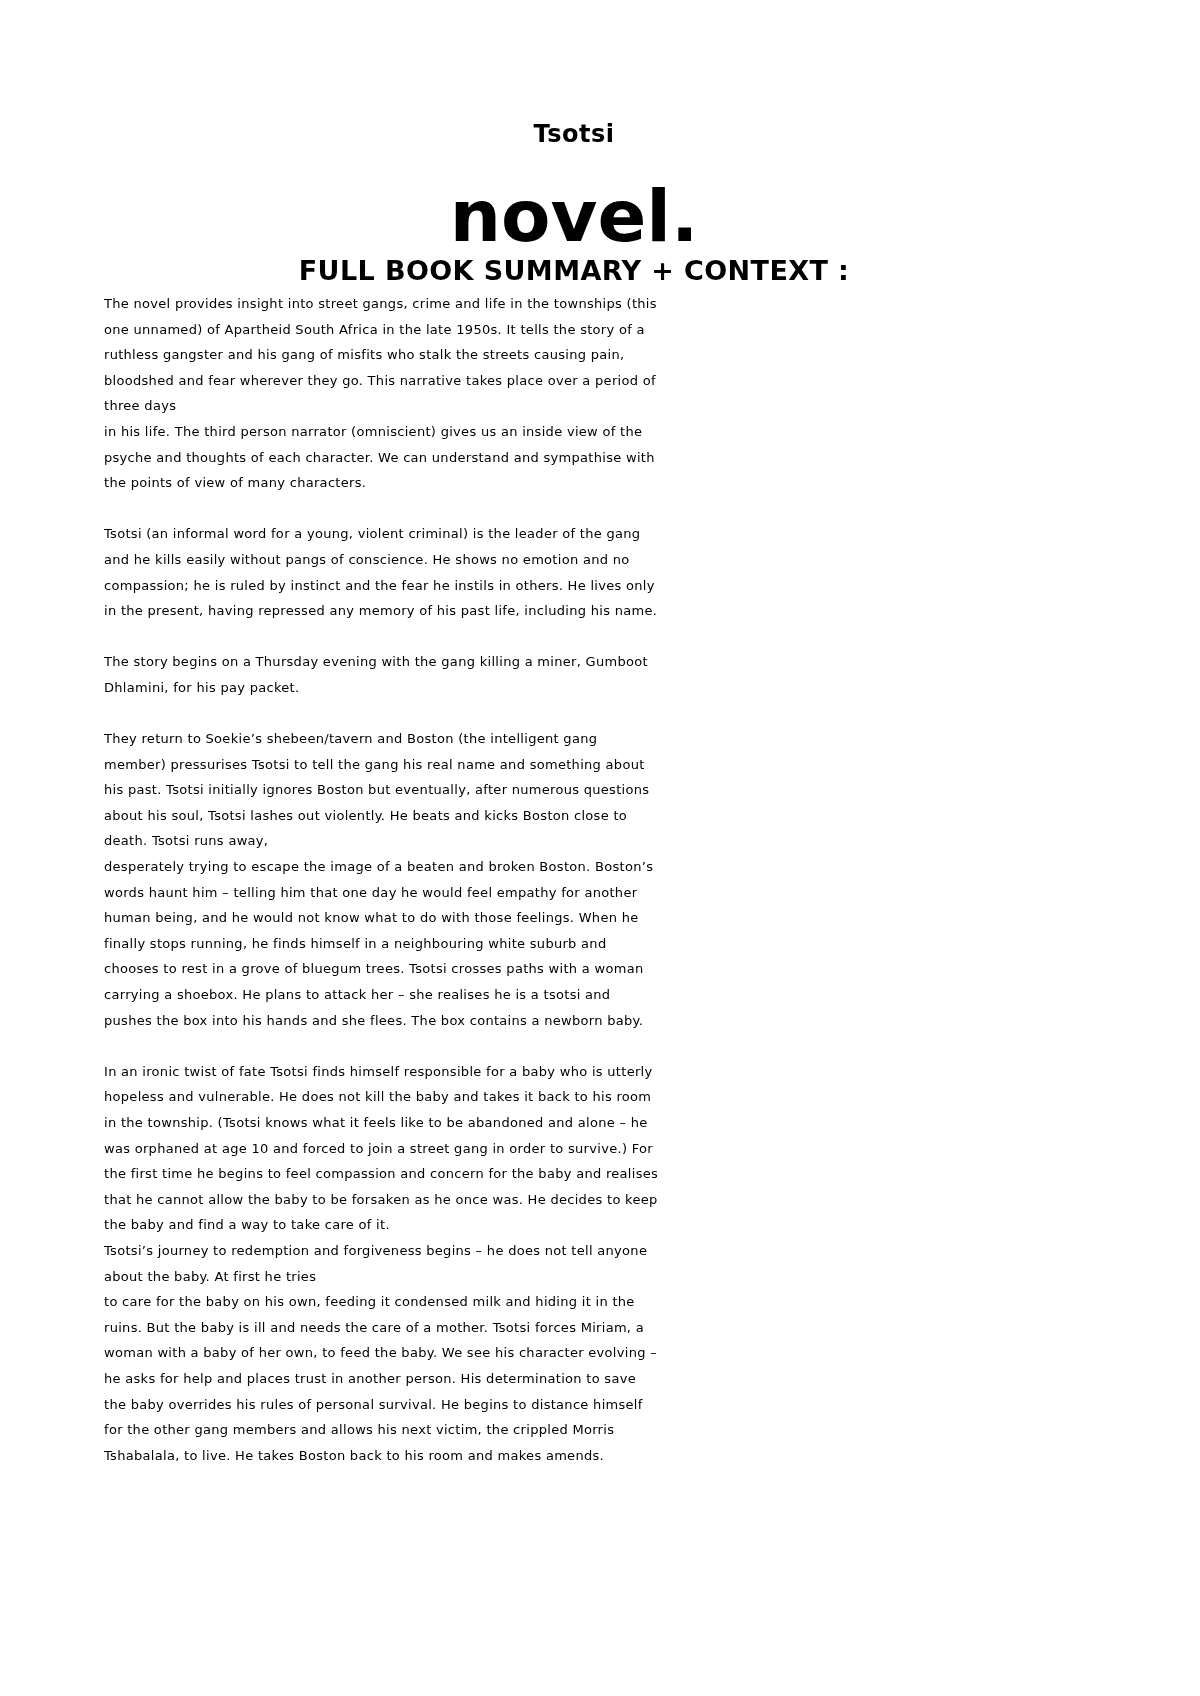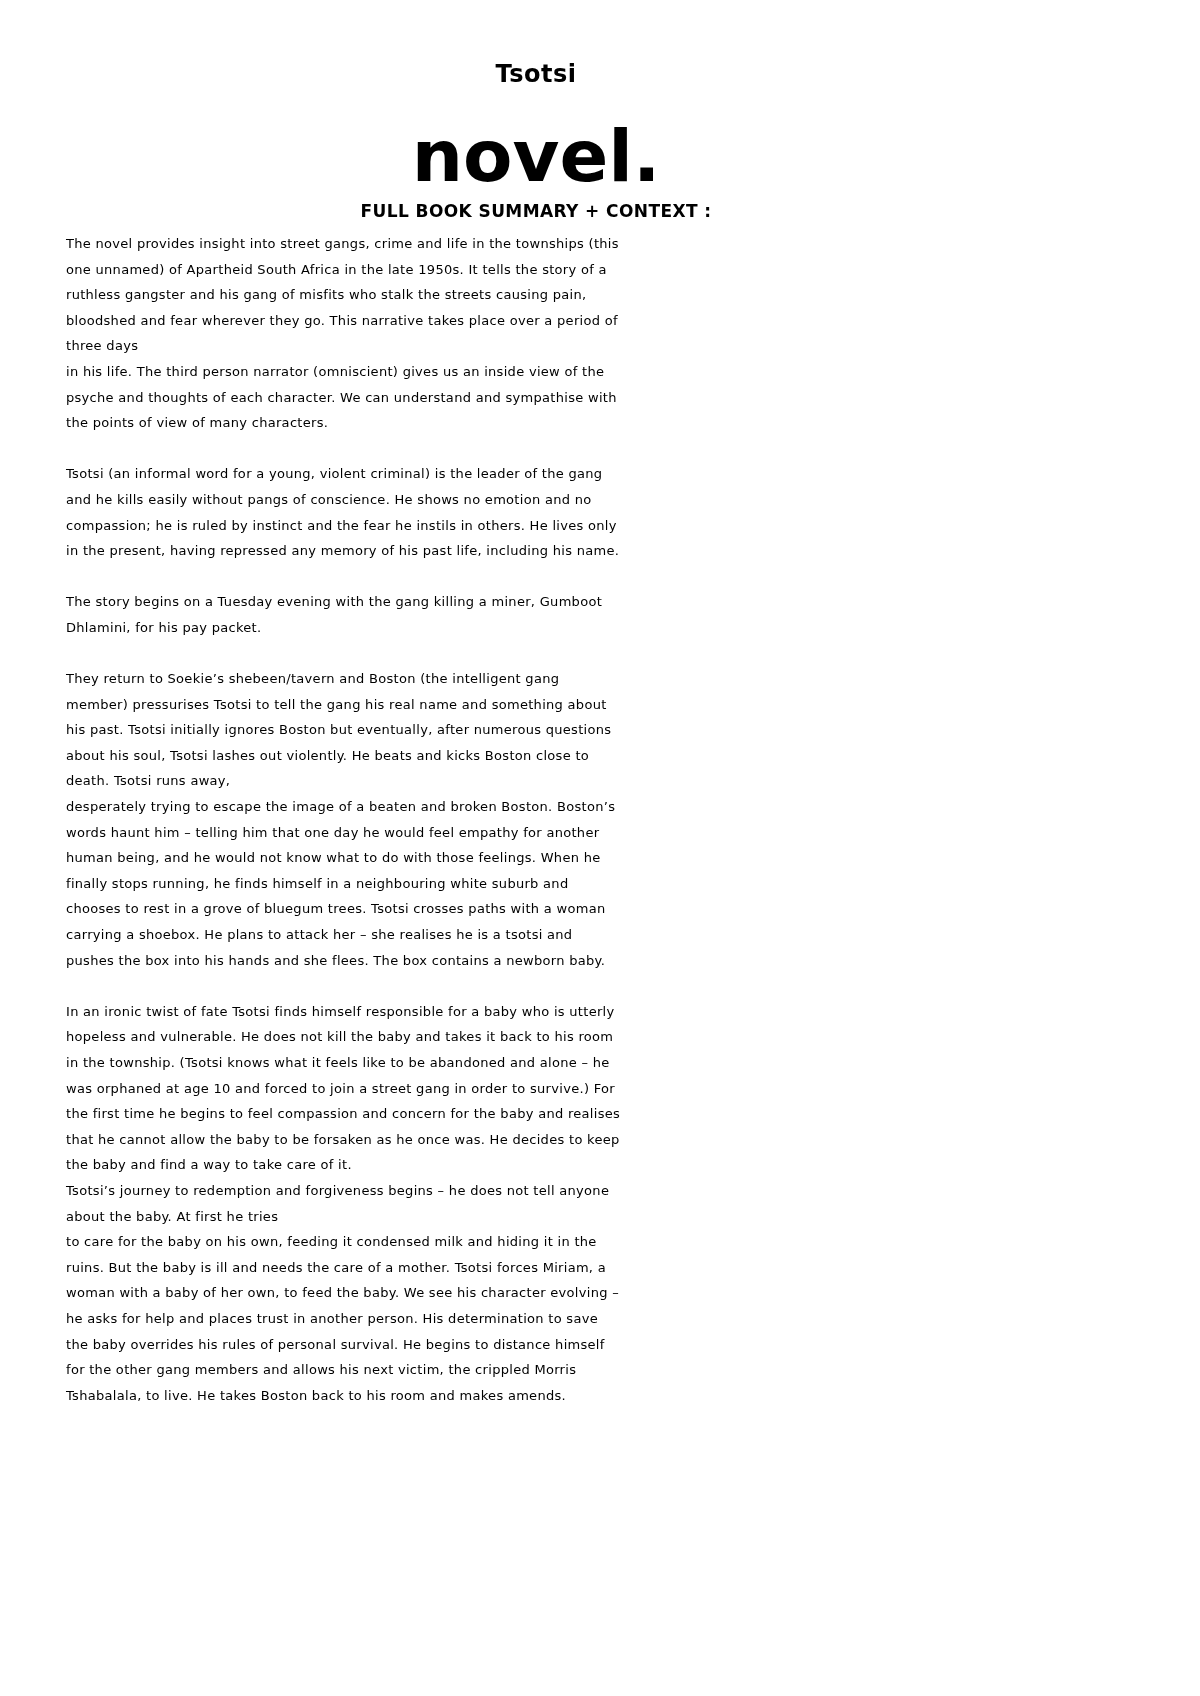--- a/index.html
+++ b/index.html
@@ -9,41 +9,41 @@
   }
   body {
     width: 1200px;
     height: 1696px;
     overflow: hidden;
     font-family: "DejaVu Sans", sans-serif;
     color: #000000;
   }
   .doc {
     width: 940px;
-    margin-left: 66px;
-    padding-top: 60px;
+    margin-left: 104px;
+    padding-top: 120px;
   }
   .doc-title {
     text-align: center;
     font-size: 24px;
     font-weight: bold;
     line-height: 29px;
     margin: 0;
     letter-spacing: 0.5px;
   }
   .doc-heading {
     text-align: center;
     font-size: 72px;
     font-weight: bold;
     line-height: 66px;
     margin: 34px 0 0 0;
   }
   .doc-subheading {
     text-align: center;
-    font-size: 17px;
+    font-size: 27px;
     font-weight: bold;
     line-height: 28px;
     margin: 8px 0 6px 0;
     letter-spacing: 0.4px;
   }
   .doc-paragraph {
     font-size: 13px;
     line-height: 25.6px;
     letter-spacing: 0.3px;
     margin: 0 0 25.6px 0;
@@ -66,21 +66,21 @@
 ruthless gangster and his gang of misfits who stalk the streets causing pain,
 bloodshed and fear wherever they go. This narrative takes place over a period of
 three days
 in his life. The third person narrator (omniscient) gives us an inside view of the
 psyche and thoughts of each character. We can understand and sympathise with
 the points of view of many characters.</p>
     <p class="doc-paragraph">Tsotsi (an informal word for a young, violent criminal) is the leader of the gang
 and he kills easily without pangs of conscience. He shows no emotion and no
 compassion; he is ruled by instinct and the fear he instils in others. He lives only
 in the present, having repressed any memory of his past life, including his name.</p>
-    <p class="doc-paragraph">The story begins on a Tuesday evening with the gang killing a miner, Gumboot
+    <p class="doc-paragraph">The story begins on a Thursday evening with the gang killing a miner, Gumboot
 Dhlamini, for his pay packet.</p>
     <p class="doc-paragraph">They return to Soekie’s shebeen/tavern and Boston (the intelligent gang
 member) pressurises Tsotsi to tell the gang his real name and something about
 his past. Tsotsi initially ignores Boston but eventually, after numerous questions
 about his soul, Tsotsi lashes out violently. He beats and kicks Boston close to
 death. Tsotsi runs away,
 desperately trying to escape the image of a beaten and broken Boston. Boston’s
 words haunt him – telling him that one day he would feel empathy for another
 human being, and he would not know what to do with those feelings. When he
 finally stops running, he finds himself in a neighbouring white suburb and

